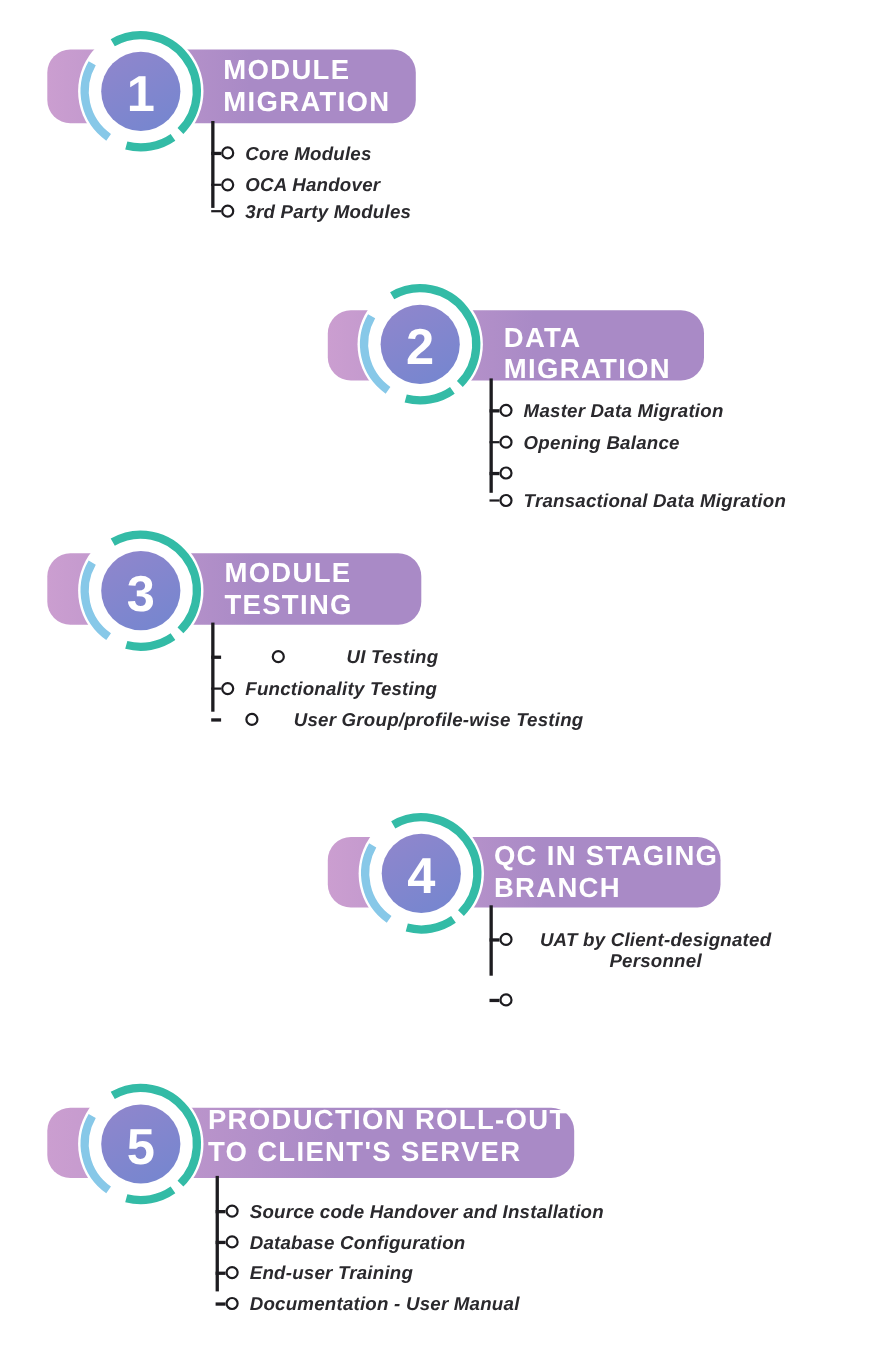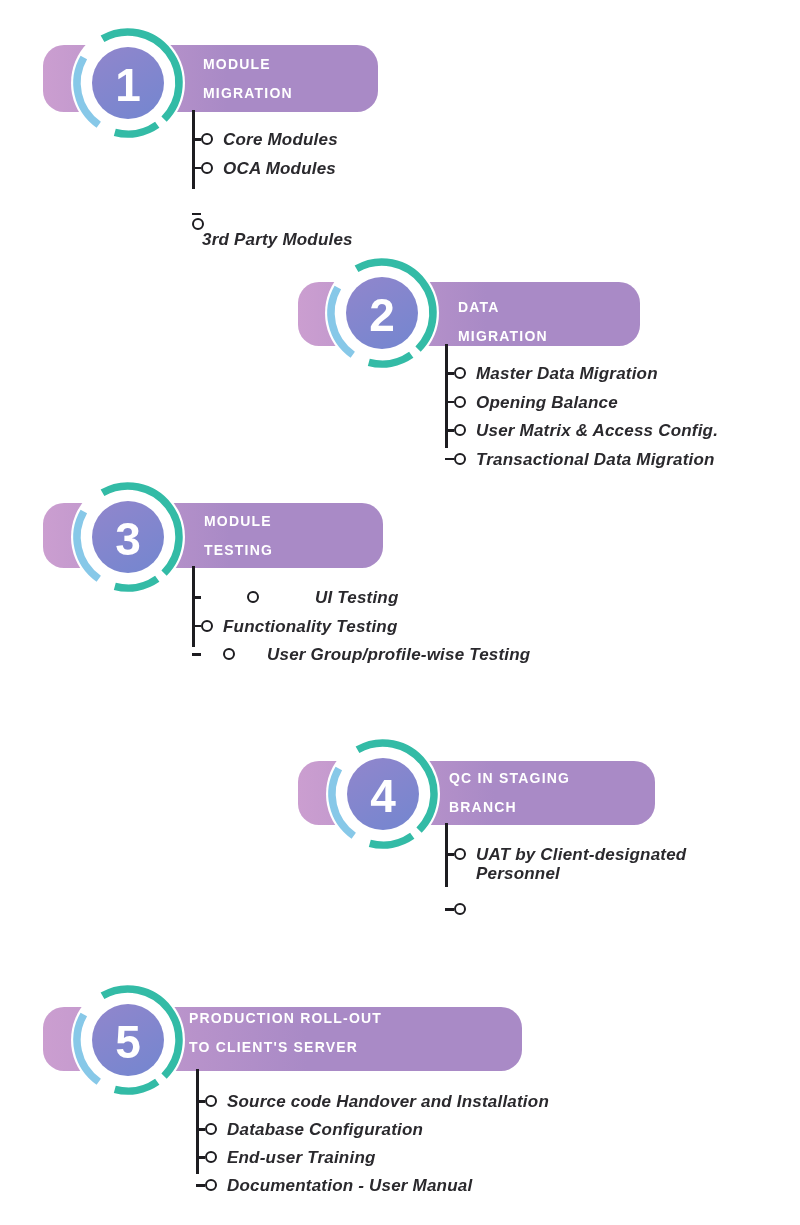--- a/index.html
+++ b/index.html
@@ -1,31 +1,31 @@
 <!DOCTYPE html>
 <html style="--pill-left: #cb9ed0; --pill-right: #a98ac6; --connector: #1d1c20; --item-text: #2a292d; --title-text: #ffffff;"><head>
 <meta charset="utf-8">
 <style>
   html,body{margin:0;padding:0;background:#ffffff;}
   body{width:800px;height:1225px;font-family:"Liberation Sans",sans-serif;}
   .canvas{position:relative;width:800px;height:1225px;background:#fff;overflow:hidden;}
   .pill{position:absolute;border-radius:21px;
         background:linear-gradient(90deg,var(--pill-left) 0%,var(--pill-right) 55%,var(--pill-right) 100%);}
   .title{position:absolute;display:flex;flex-direction:column;justify-content:center;
-         color:var(--title-text);font-weight:bold;font-size:14px;line-height:29px;
+         color:var(--title-text);font-weight:bold;font-size:25px;line-height:29px;
          letter-spacing:1.2px;white-space:nowrap;}
   .badge{position:absolute;}
   .tree{position:absolute;width:370px;}
   .tline{position:absolute;left:0;top:0;width:2.5px;background:var(--connector);}
   .row{display:flex;align-items:flex-start;}
   .tick{flex:none;width:9px;height:2.5px;background:var(--connector);margin-top:8.2px;}
   .dot{flex:none;width:8px;height:8px;border:2.5px solid var(--connector);border-radius:50%;
        background:#fff;margin-top:3px;}
   .itxt{margin-left:10px;font-style:italic;font-weight:bold;font-size:17px;line-height:19px;
-        color:var(--item-text);letter-spacing:0.2px;white-space:nowrap;}
+        color:var(--item-text);letter-spacing:0.2px;white-space:nowrap;text-align:center;}
   .itxt.wrap{white-space:normal;width:240px;}
 </style>
 </head>
 <body>
 
 <div class="canvas" id="canvas">
     <div>
       <div class="pill" style="left:43px;top:45px;width:335px;height:67px;"></div>
       <div class="title" style="left:203px;top:45px;height:67px;">
         <div>MODULE</div>
@@ -48,23 +48,23 @@
       <div class="tree" style="left:192px;top:110px;">
         <div class="tline" style="height: 78.5px;"></div>
         <div class="row" style="margin-top:20px;">
           <div class="tick"></div>
           <div class="dot"></div>
           <div class="itxt">Core Modules</div>
         </div>
         <div class="row" style="margin-top:9.5px;">
           <div class="tick"></div>
           <div class="dot"></div>
-          <div class="itxt">OCA Modules</div>
-        </div>
-        <div class="row" style="margin-top:27px;flex-direction:column;">
+          <div class="itxt">OCA Handover</div>
+        </div>
+        <div class="row" style="margin-top:5px;">
           <div class="tick"></div>
           <div class="dot"></div>
           <div class="itxt">3rd Party Modules</div>
         </div>
       </div>
     </div>
     <div>
       <div class="pill" style="left:298px;top:282px;width:342px;height:64px;"></div>
       <div class="title" style="left:458px;top:282px;height:80px;">
         <div>DATA</div>
@@ -92,21 +92,20 @@
           <div class="itxt">Master Data Migration</div>
         </div>
         <div class="row" style="margin-top:9.5px;">
           <div class="tick"></div>
           <div class="dot"></div>
           <div class="itxt">Opening Balance</div>
         </div>
         <div class="row" style="margin-top:9.5px;">
           <div class="tick"></div>
           <div class="dot"></div>
-          <div class="itxt">User Matrix &amp; Access Config.</div>
         </div>
         <div class="row" style="margin-top:9.5px;">
           <div class="tick"></div>
           <div class="dot"></div>
           <div class="itxt">Transactional Data Migration</div>
         </div>
       </div>
     </div>
     <div>
       <div class="pill" style="left:43px;top:503px;width:340px;height:65px;"></div>

